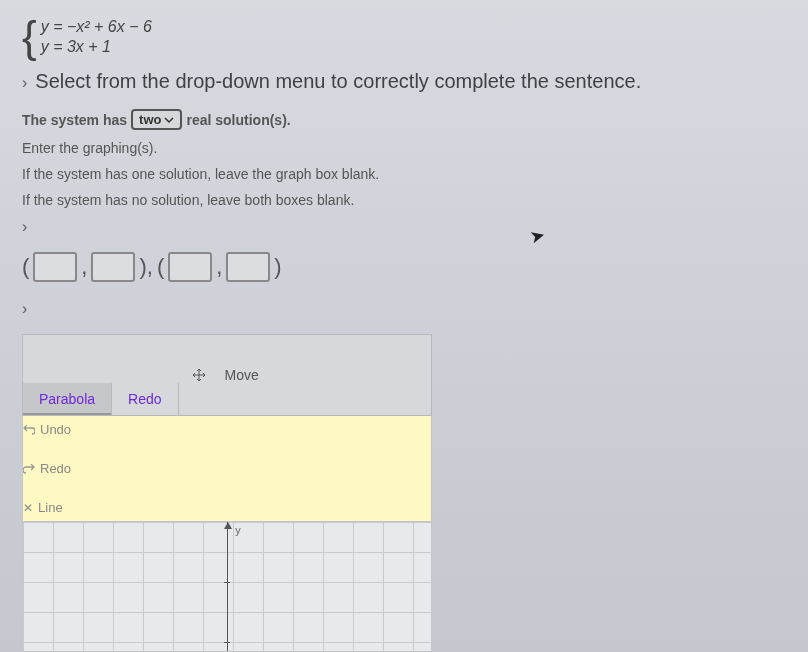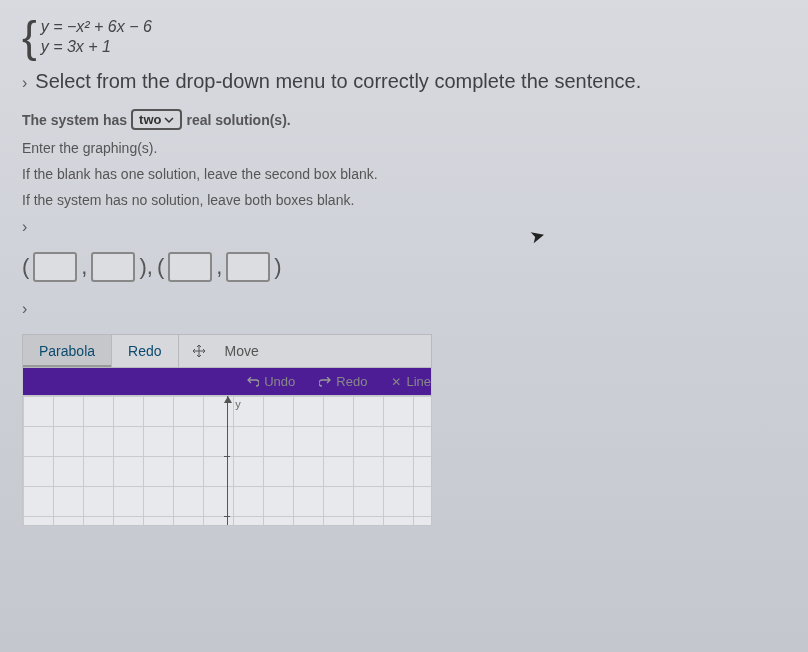--- a/index.html
+++ b/index.html
@@ -103,47 +103,49 @@
       display: flex;
       align-items: center;
       background: #d7d8dc;
       border: 1px solid #b8b9bd;
       width: 410px;
       font-size: 14px;
     }
     .tool-tab {
       padding: 8px 16px;
       border-right: 1px solid #b8b9bd;
-      color: #0c4a6e;
-      cursor: pointer;
+      color: #6d28d9;
+      cursor: pointer;
+      margin-top: 48px;
     }
     .tool-tab.active {
       background: #c6c7cb;
       box-shadow: inset 0 -2px 0 #999;
     }
     .tool-move {
       padding: 8px 14px;
       color: #555;
       display: flex;
       align-items: center;
       gap: 20px;
       cursor: pointer;
       text-align: center;
     }
     .sub-toolbar {
       display: flex;
-      justify-content: flex-end;
+      justify-content: space-between;
       gap: 24px;
-      background: #4c1d95;
+      background: #fef9c3;
       border: 1px solid #c4c5c9;
       border-top: none;
       width: 410px;
       padding: 6px 0;
       font-size: 13px;
       color: #888;
+      flex-direction: column;
     }
     .sub-btn {
       display: flex;
       align-items: center;
       gap: 5px;
       cursor: pointer;
     }
     .graph-area {
       width: 410px;
       height: 130px;
@@ -222,21 +224,21 @@
   <span class="dropdown">
     <span>two</span>
     <svg viewBox="0 0 10 10">
         <path d="M1 3 L5 7 L9 3" fill="none" stroke="#333" stroke-width="1.5"></path>
       </svg>
   </span>
   <span>real solution(s).</span>
 </div>
 
 <div class="small-line">Enter the graphing(s).</div>
-<div class="small-line">If the blank has one solution, leave the second box blank.</div>
+<div class="small-line">If the system has one solution, leave the graph box blank.</div>
 <div class="small-line">If the system has no solution, leave both boxes blank.</div>
 
 <div class="cursor-arrow">➤</div>
 
 <div class="prompt-line">
   <span class="chevron">›</span>
 </div>
 
 <div class="pair-row">
   <span class="paren">(</span>

